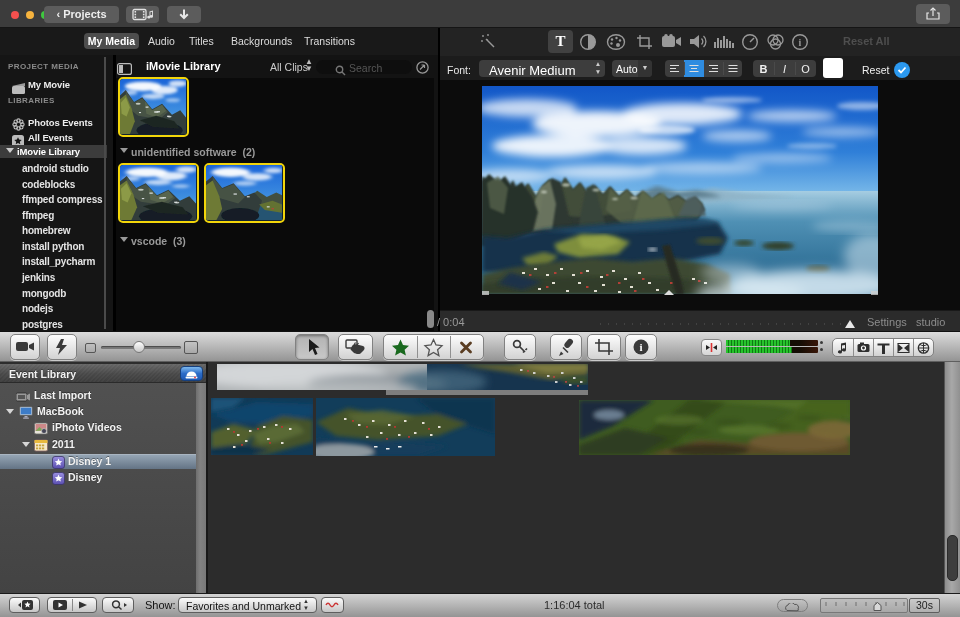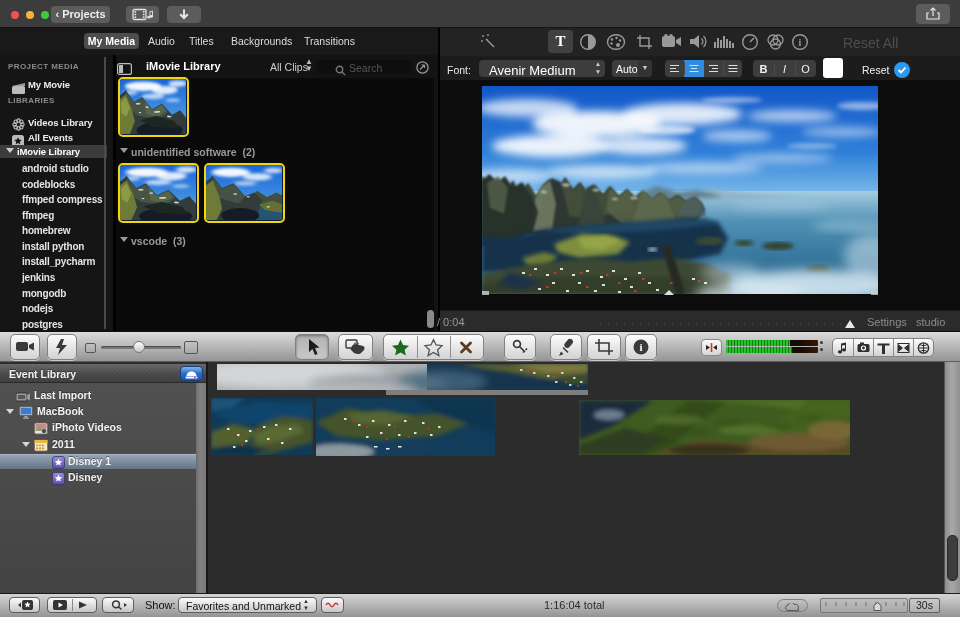--- a/index.html
+++ b/index.html
@@ -46,21 +46,21 @@
 #bottombar{left:0;top:593px;width:960px;height:24px;background:linear-gradient(#d4d4d4,#949494);border-top:1px solid #1a1a1a;box-sizing:border-box;}
 .bbtn{background:linear-gradient(#fbfbfb,#c6c6c6);border:1px solid #5e5e5e;border-radius:4px;box-sizing:border-box;top:597px;height:16px;}
 </style></head>
 <body>
 <div id="app">
 
 <div id="titlebar" class="abs dots"></div>
 <div class="abs tl" style="left:11px;background:#f4504e;"></div>
 <div class="abs tl" style="left:26px;background:#f6b33e;"></div>
 <div class="abs tl" style="left:41px;background:#3fc73f;"></div>
-<div class="abs tbtn" style="left:51px;width:59px;font-size:11px;font-weight:bold;text-align:center;line-height:16px;">‹&nbsp;Projects</div>
+<div class="abs tbtn" style="left:44px;width:75px;font-size:11px;font-weight:bold;text-align:center;line-height:16px;">‹&nbsp;Projects</div>
 <div class="abs tbtn" style="left:126px;width:33px;"><svg width="33" height="17" viewBox="0 0 33 17">
         <rect x="7" y="3.5" width="13" height="10" rx="1.5" fill="none" stroke="#e2e2e2" stroke-width="1.3"></rect>
         <g fill="#e2e2e2">
           <rect x="8.5" y="5" width="1.6" height="1.6"></rect>
           <rect x="8.5" y="7.7" width="1.6" height="1.6"></rect>
           <rect x="8.5" y="10.4" width="1.6" height="1.6"></rect>
           <rect x="16.9" y="5" width="1.6" height="1.6"></rect>
           <rect x="16.9" y="7.7" width="1.6" height="1.6"></rect>
           <rect x="16.9" y="10.4" width="1.6" height="1.6"></rect>
         </g>
@@ -97,21 +97,21 @@
           <circle cx="6.5" cy="2.6" r="1.7"></circle>
           <circle cx="6.5" cy="10.4" r="1.7"></circle>
           <circle cx="2.6" cy="6.5" r="1.7"></circle>
           <circle cx="10.4" cy="6.5" r="1.7"></circle>
           <circle cx="3.7" cy="3.7" r="1.7"></circle>
           <circle cx="9.3" cy="3.7" r="1.7"></circle>
           <circle cx="3.7" cy="9.3" r="1.7"></circle>
           <circle cx="9.3" cy="9.3" r="1.7"></circle>
         </g>
       </svg></div>
-<div class="abs sbitem" style="top:117px;">Videos Library</div>
+<div class="abs sbitem" style="top:117px;">Photos Events</div>
 <div class="abs" style="left:12px;top:133px;"><svg width="12" height="12" viewBox="0 0 12 12">
         <rect x="0" y="0" width="12" height="12" rx="2.5" fill="#bbb"></rect>
         <path d="M6 2.2 L7.1 4.6 L9.7 4.9 L7.8 6.7 L8.3 9.3 L6 8 L3.7 9.3 L4.2 6.7 L2.3 4.9 L4.9 4.6 Z" fill="#151515"></path>
       </svg></div>
 <div class="abs sbitem" style="top:132px;">All Events</div>
 <div class="abs" style="left:0;top:145px;width:107px;height:13px;background:#3c3c3c;"></div>
 <div class="abs" style="left:6px;top:148px;width:0;height:0;border-left:4px solid transparent;border-right:4px solid transparent;border-top:5px solid #ccc;"></div>
 <div class="abs sbitem" style="left:17px;top:146px;color:#fff;">iMovie Library</div>
 <div class="abs sbsub" style="top:163px;">android studio</div>
 <div class="abs sbsub" style="top:179px;">codeblocks</div>
@@ -222,21 +222,21 @@
       </svg></div>
 <div class="abs" style="left:765px;top:34px;"><svg width="21" height="16" viewBox="0 0 21 16">
         <circle cx="8" cy="6" r="5" fill="none" stroke="#999" stroke-width="1.3"></circle>
         <circle cx="13" cy="6" r="5" fill="none" stroke="#999" stroke-width="1.3"></circle>
         <circle cx="10.5" cy="10" r="5" fill="none" stroke="#999" stroke-width="1.3"></circle>
       </svg></div>
 <div class="abs" style="left:791px;top:33px;"><svg width="18" height="18" viewBox="0 0 18 18">
         <circle cx="9" cy="9" r="7.3" fill="none" stroke="#999" stroke-width="1.4"></circle>
         <text x="9" y="13" font-size="10" font-weight="bold" fill="#999" text-anchor="middle" font-family="Liberation Serif">i</text>
       </svg></div>
-<div class="abs" style="left:843px;top:35px;font-size:14px;color:#4e4e4e;">Reset All</div>
+<div class="abs" style="left:843px;top:35px;font-size:11px;color:#4e4e4e;font-weight:bold;">Reset All</div>
 
 <div id="fontrow" class="abs"></div>
 <div class="abs" style="left:447px;top:63.5px;font-size:10.5px;color:#e8e8e8;">Font:</div>
 <div class="abs fbtn" style="left:479px;top:60px;width:126px;height:17px;"></div>
 <div class="abs" style="left:489px;top:63px;font-size:13px;color:#fff;">Avenir Medium</div>
 <div class="abs" style="left:593px;top:60px;font-size:6.5px;color:#ccc;line-height:8px;text-align:center;width:10px;">▲<br>▼</div>
 <div class="abs fbtn" style="left:612px;top:60px;width:40px;height:17px;"></div>
 <div class="abs" style="left:616px;top:63px;font-size:10.5px;color:#fff;">Auto</div>
 <div class="abs" style="left:638px;top:60px;width:14px;height:17px;background:#333;border-radius:0 4px 4px 0;text-align:center;font-size:7px;color:#ccc;line-height:16px;">▼</div>
 <div class="abs fbtn" style="left:665px;top:60px;width:77px;height:17px;"></div>

